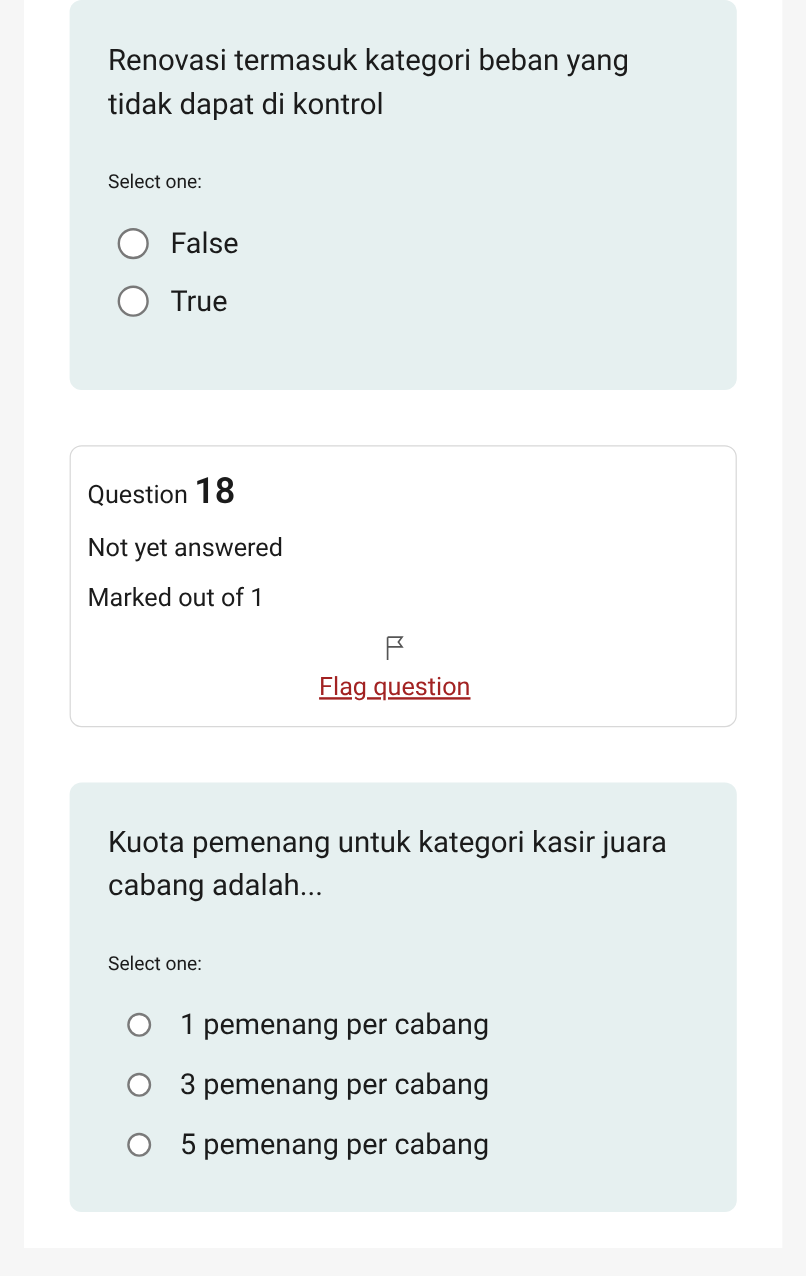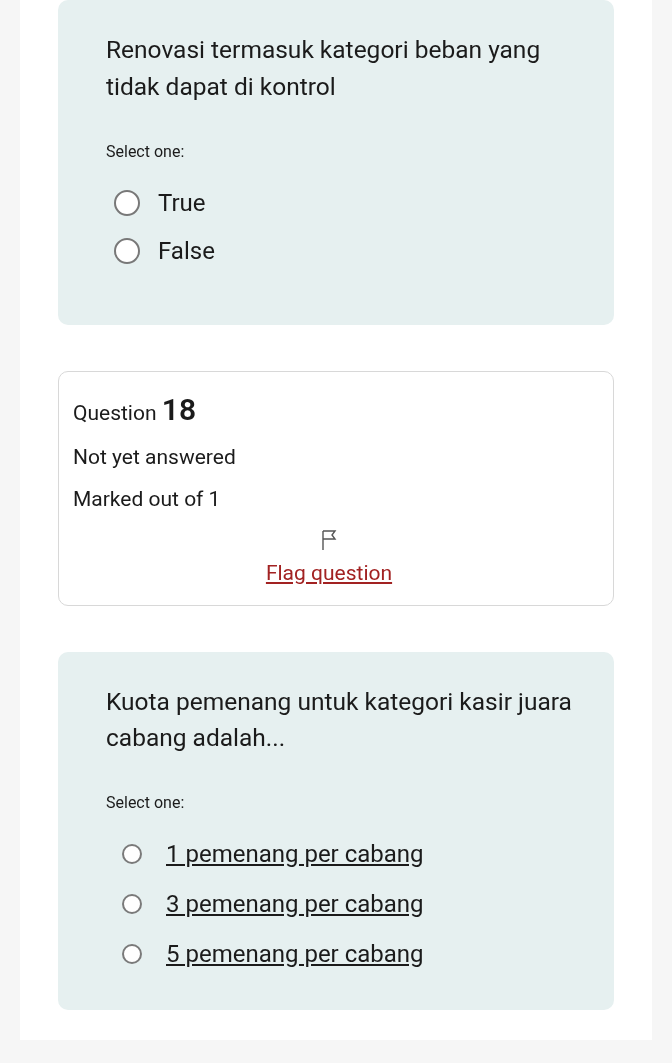--- a/index.html
+++ b/index.html
@@ -10,21 +10,21 @@
     color: #1b1b1b;
     width: 672px;
   }
   .inner {
     background: #ffffff;
     padding: 0 38px 30px 38px;
   }
   .question-body {
     background: #e6f0f0;
     border-radius: 10px;
-    padding: 32px 34px 40px 48px;
+    padding: 32px 34px 40px 32px;
     margin-bottom: 46px;
   }
   .qtext {
     font-size: 24.5px;
     line-height: 1.5;
     margin-bottom: 36px;
     max-width: 470px;
   }
   .select-one {
     font-size: 16px;
@@ -32,21 +32,20 @@
   }
   .opt-row {
     display: flex;
     align-items: center;
     margin-bottom: 20px;
     padding-left: 8px;
   }
   .opt-row.small {
     padding-left: 16px;
     margin-bottom: 22px;
-    text-decoration: underline;
   }
   .radio-lg {
     width: 26px;
     height: 26px;
     border: 2.5px solid #787878;
     border-radius: 50%;
     flex-shrink: 0;
     background: #fff;
     cursor: pointer;
   }
@@ -114,25 +113,25 @@
 </head>
 <body>
 
 <div class="inner">
 
   <div class="question-body">
     <p class="qtext">Renovasi termasuk kategori beban yang tidak dapat di kontrol</p>
     <p class="select-one">Select one:</p>
     <div class="opt-row">
       <span class="radio-lg"></span>
-      <span class="opt-label-lg">True</span>
+      <span class="opt-label-lg">False</span>
     </div>
     <div class="opt-row">
       <span class="radio-lg"></span>
-      <span class="opt-label-lg">False</span>
+      <span class="opt-label-lg">True</span>
     </div>
   </div>
 
   <div class="question-meta">
     <p class="q-head">
       <span>Question</span>
       <span class="q-num">18</span>
     </p>
     <p class="q-status">Not yet answered</p>
     <p class="q-marks">Marked out of 1</p>

